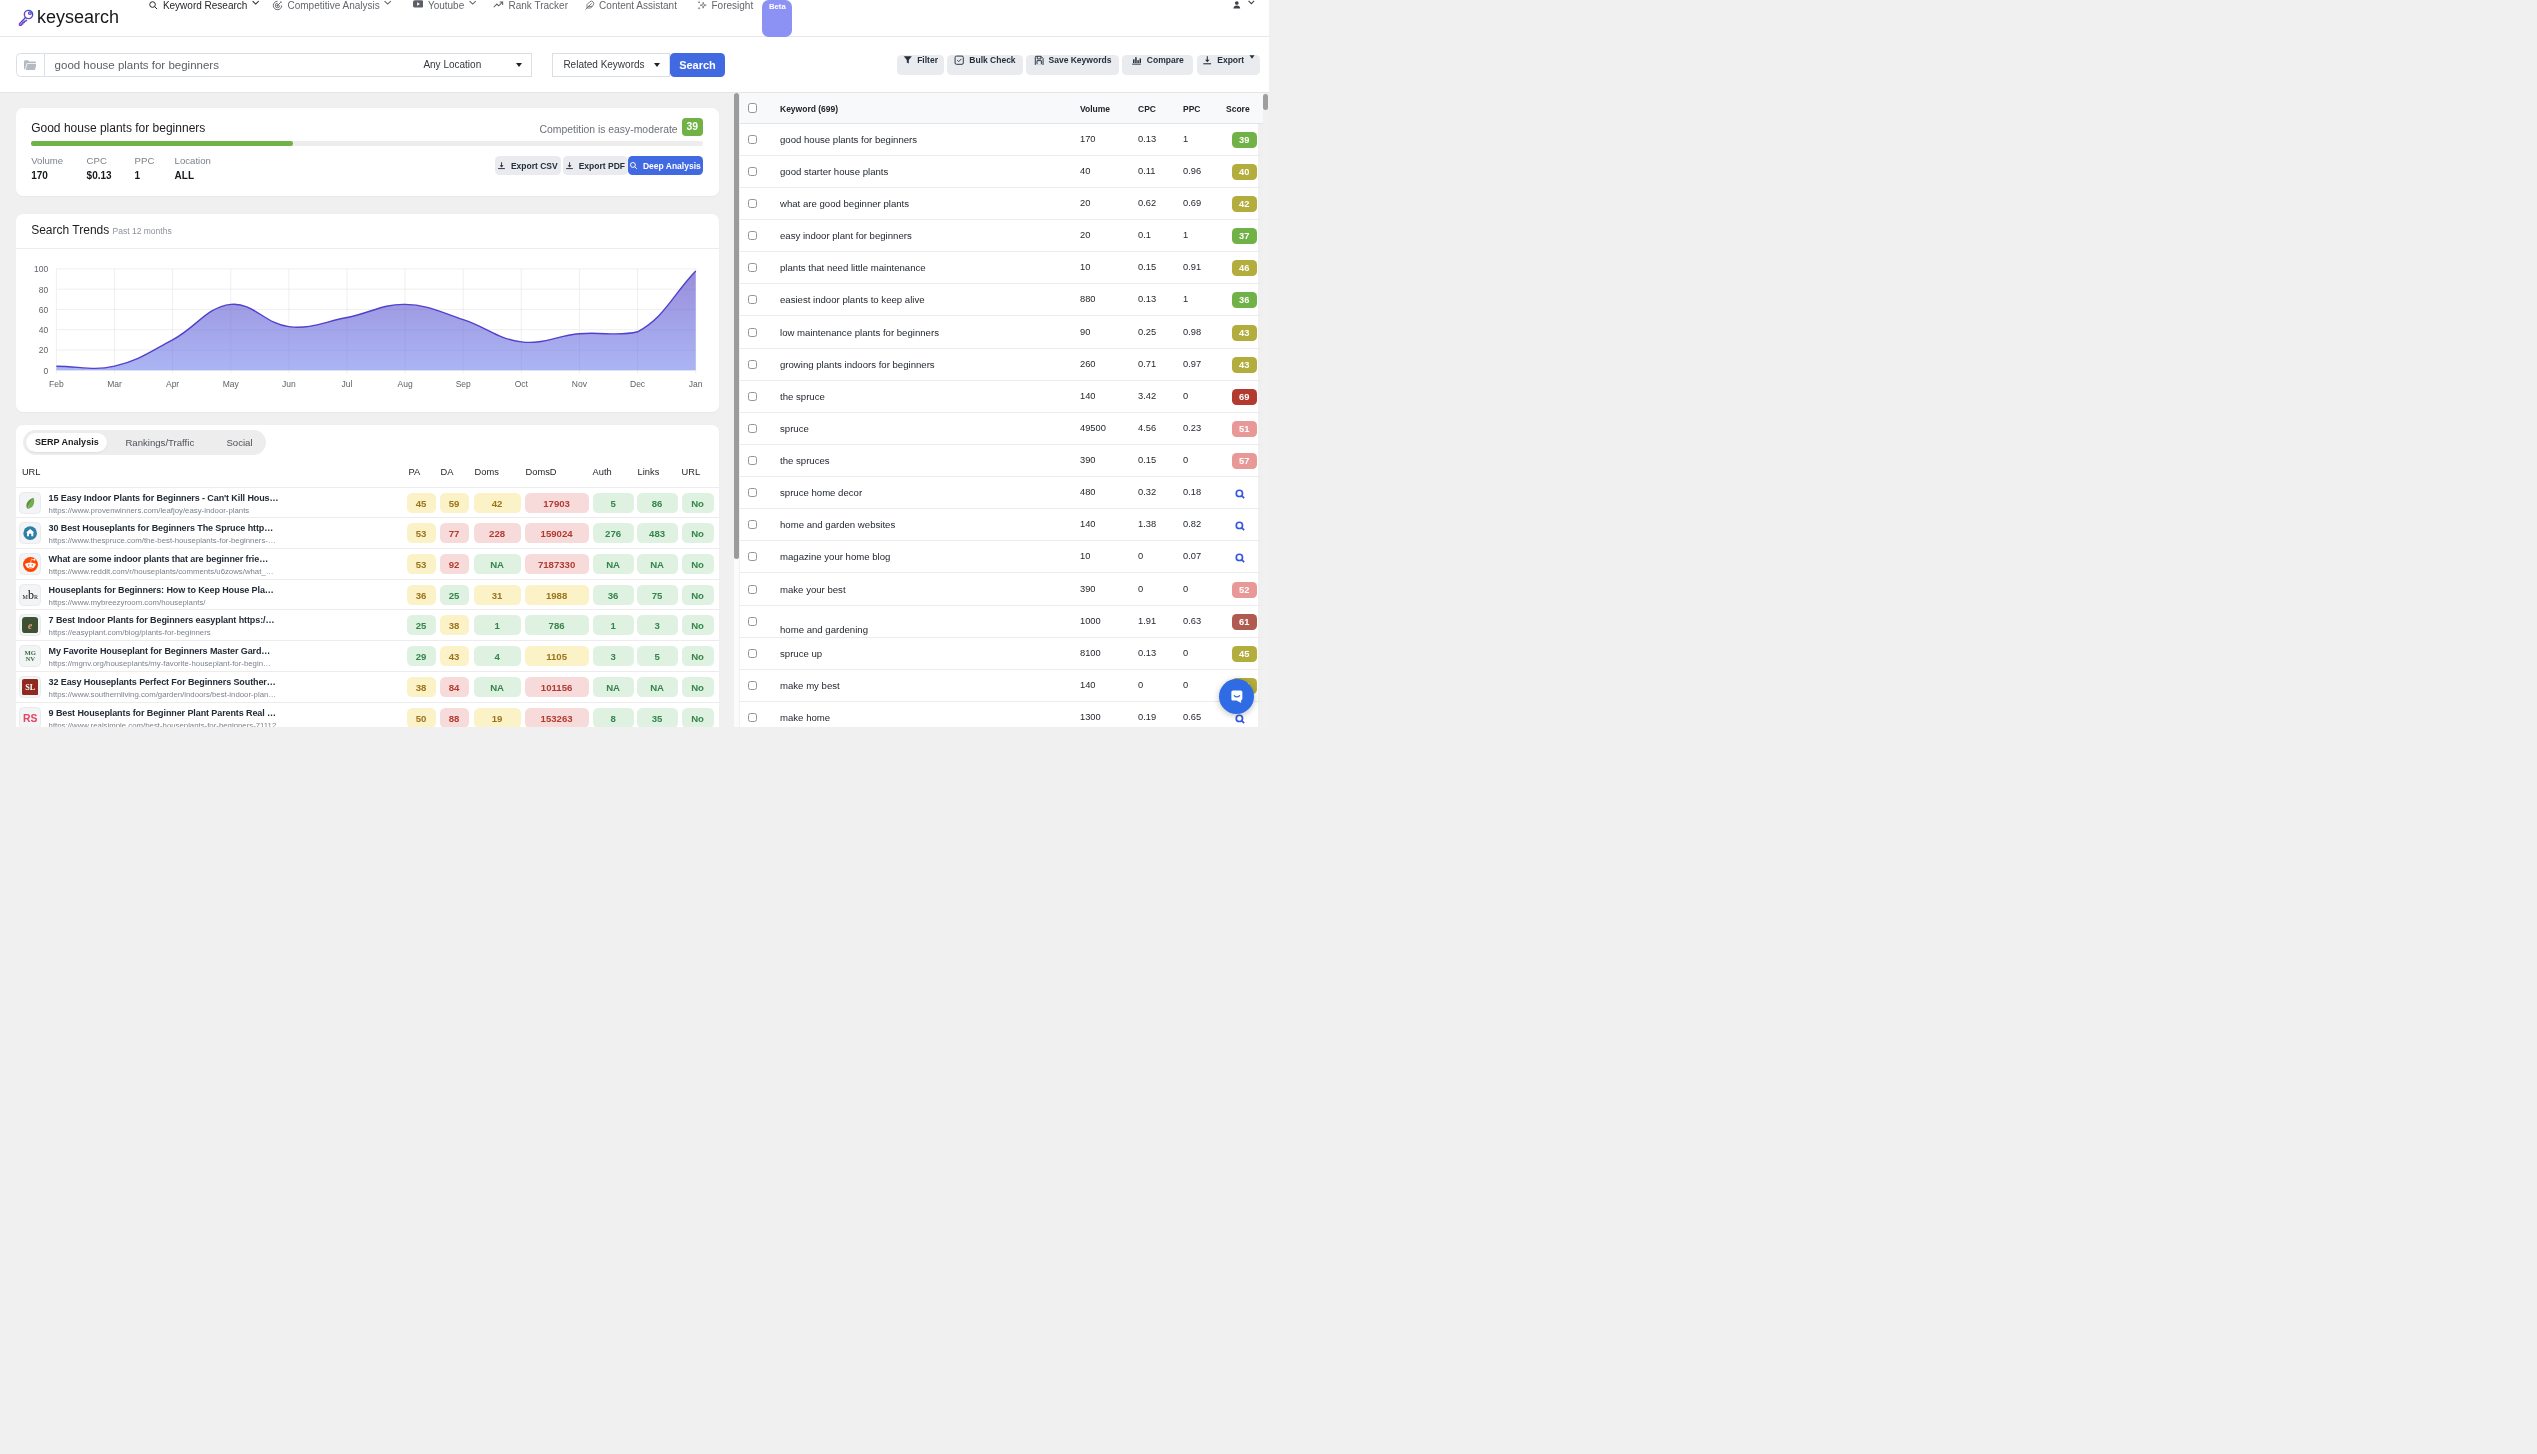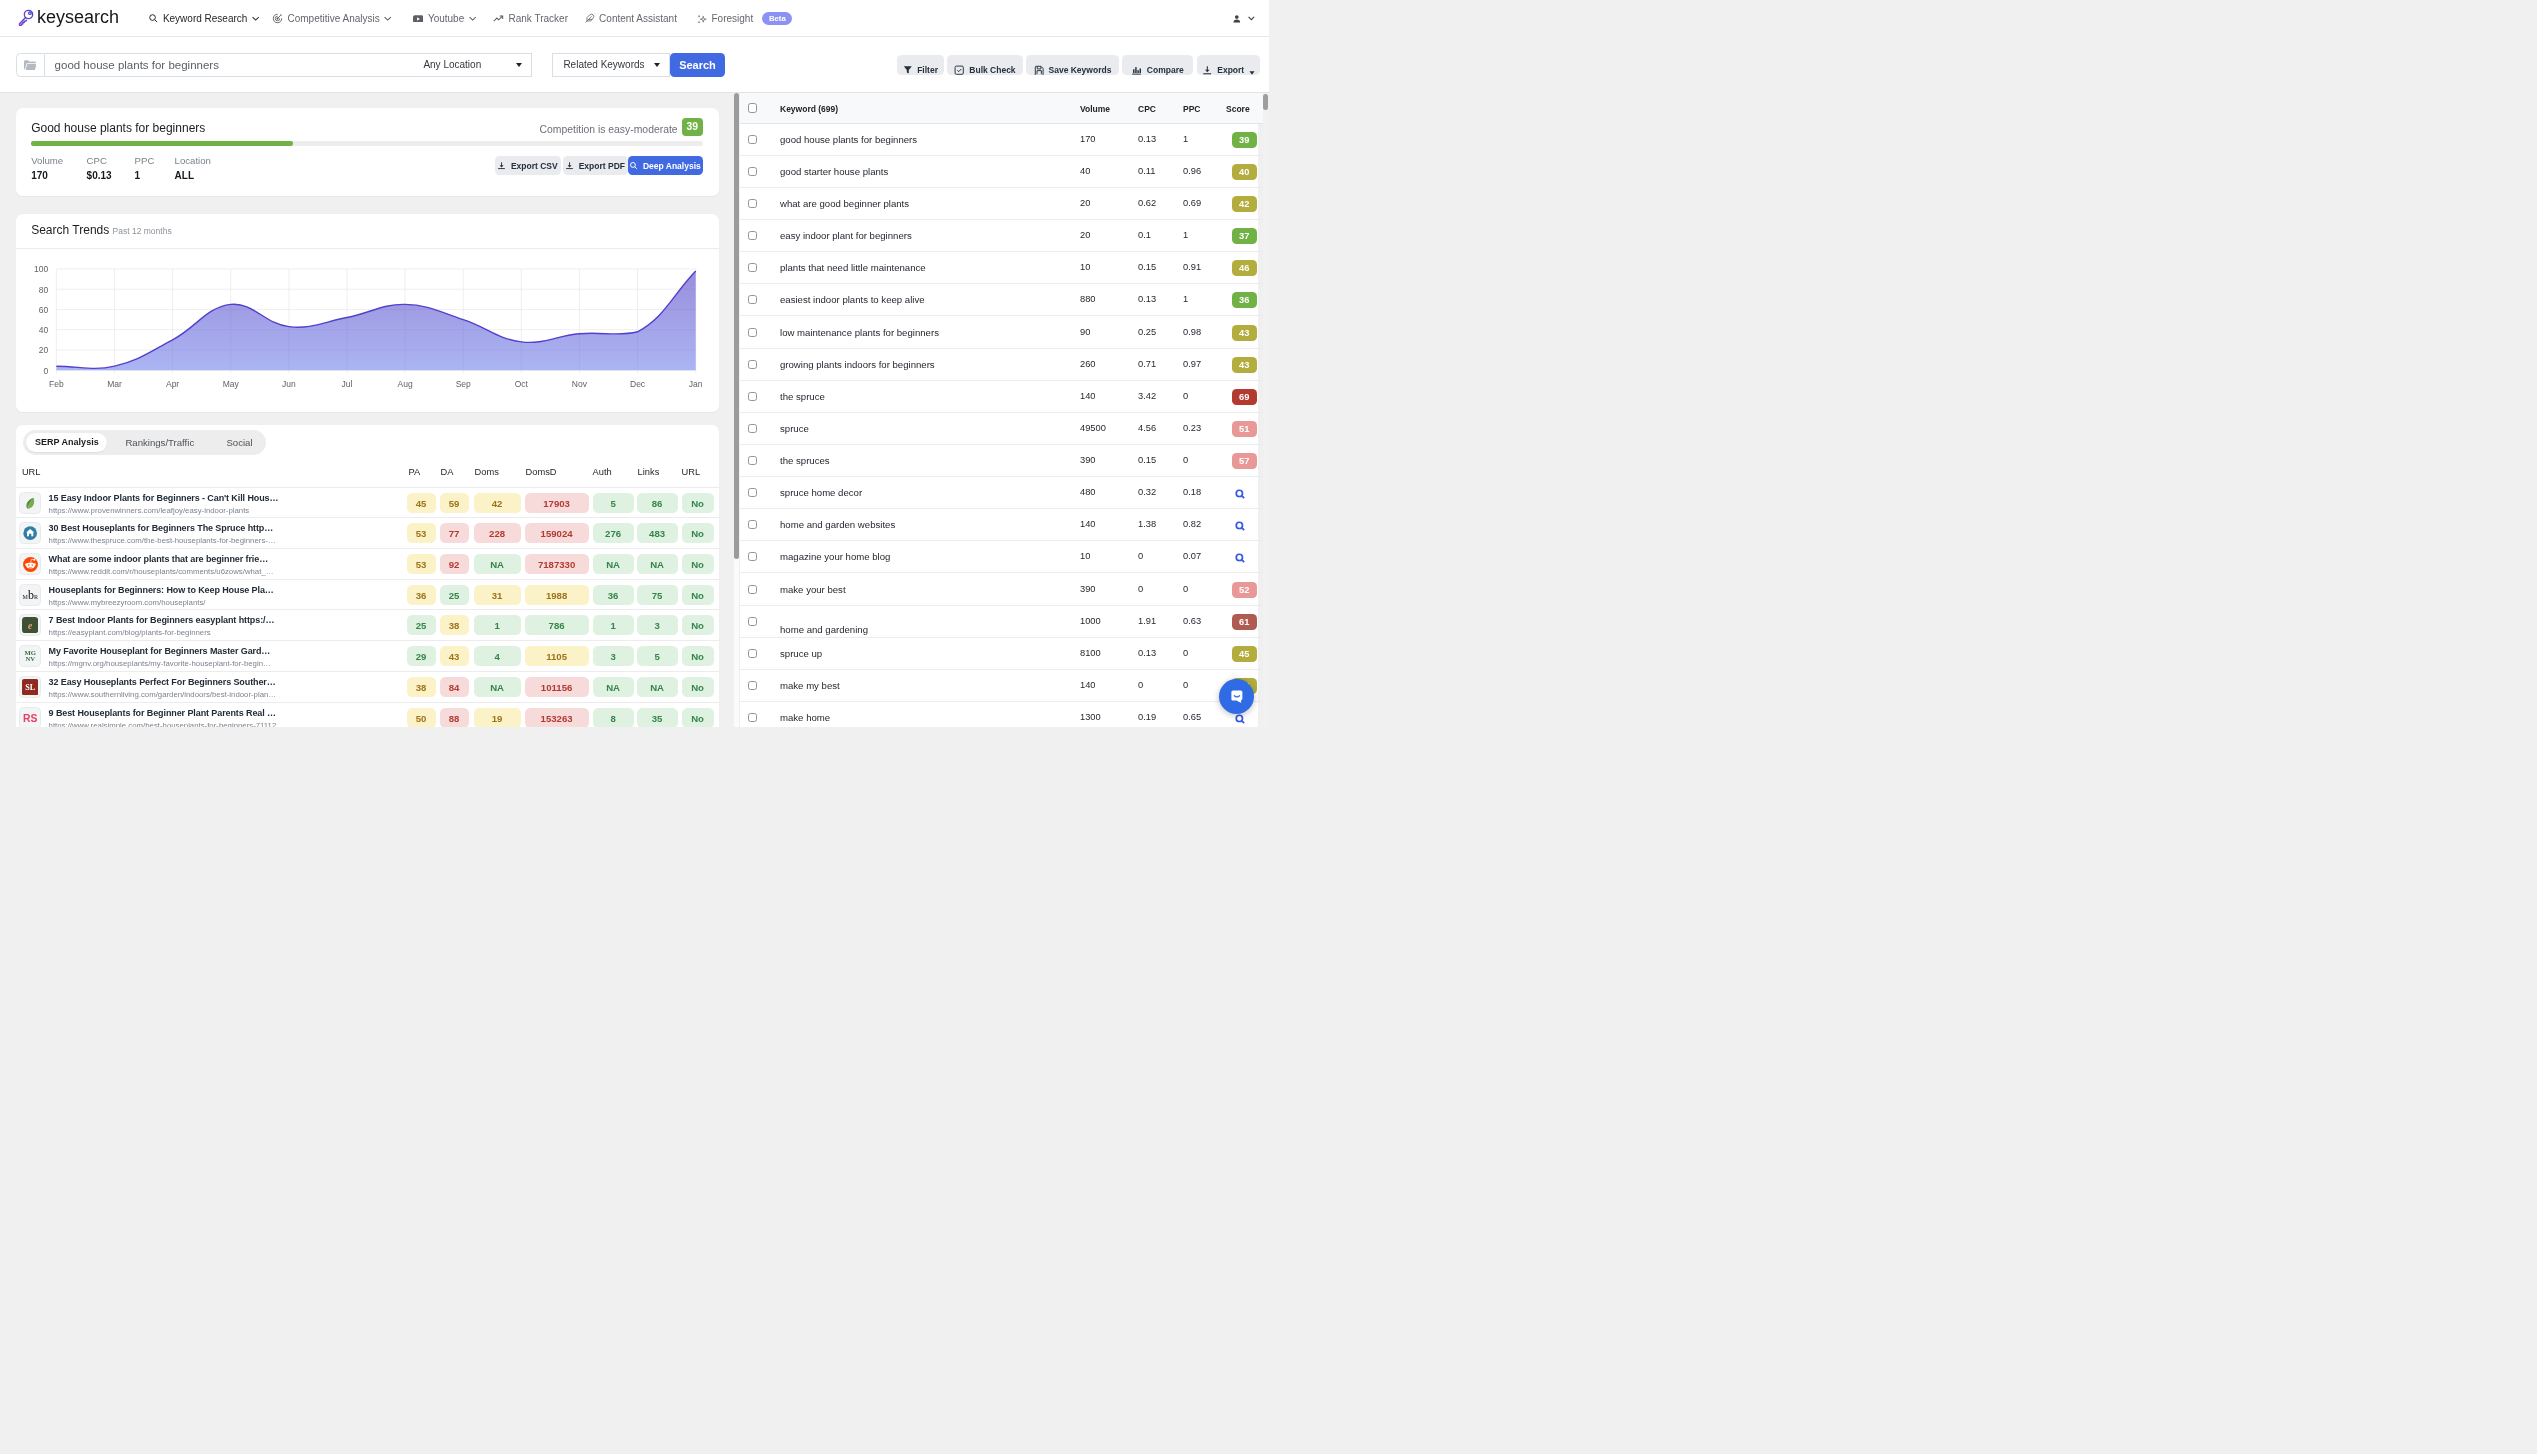--- a/index.html
+++ b/index.html
@@ -3,35 +3,35 @@
 <meta charset="utf-8">
 <style>
 * { margin:0; padding:0; box-sizing:border-box; }
 html,body { width:1269px; height:727px; overflow:hidden; font-family:"Liberation Sans", sans-serif; background:#f0f0f1; }
 .abs { position:absolute; }
 #page { position:relative; width:1269px; height:727px; }
 
 
 #header { position:absolute; left:0; top:0; width:1269px; height:37px; background:#fff; border-bottom:0.7px solid #e7e7e9; z-index:5; }
 .logo-text { position:absolute; left:37px; top:7.4px; font-size:18px; color:#18181b; font-weight:500; letter-spacing:0px; }
-.nav-item { position:absolute; top:0; height:37px; display:flex; align-items:center; gap:4.5px; color:#63666c; font-size:10px; font-weight:500; }
+.nav-item { position:absolute; top:0; height:37px; display:flex; gap:4.5px; color:#63666c; font-size:10px; font-weight:500; }
 .nav-item.act { color:#1e2126; }
 .beta { display:inline-block; background:#8c92f3; color:#fff; font-size:7.8px; font-weight:600; border-radius:6.7px; padding:1.5px 6.7px 2.2px; margin-left:4.5px; }
 
 
 #band { position:absolute; left:0; top:37px; width:1269px; height:56px; background:#fff; border-bottom:0.7px solid #e4e4e6; z-index:4; }
 .sgroup { position:absolute; top:15.6px; height:24.5px; }
 #folderbox { left:15.6px; width:29px; background:#fff; border:0.7px solid #dadfe5; border-radius:4.5px 0 0 4.5px; display:flex; align-items:center; justify-content:center; }
 #searchinput { left:45px; width:388px; background:#fff; border:0.7px solid #dadfe5; border-left:none; display:flex; align-items:center; padding-left:9.6px; color:#5c6066; font-size:11.5px; }
 #sel1 { left:413px; width:119px; border:0.7px solid #dadfe5; border-left:none; }
 #sel2 { left:552px; width:118px; border:0.7px solid #dadfe5; }
 .sel { background:#fff; display:flex; align-items:center; justify-content:space-between; padding:0 9px 0 10.4px; color:#33373c; font-size:10px; }
 .caret-dn { width:0; height:0; border-left:3.3px solid transparent; border-right:3.3px solid transparent; border-top:4.1px solid #222; }
 #searchbtn { left:670px; width:55px; background:#4169e1; border-radius:4.5px; color:#fff; font-size:11px; font-weight:700; display:flex; align-items:center; justify-content:center; }
-.gbtn { white-space:nowrap; position:absolute; top:18px; height:20px; background:#e9ebee; border-radius:4.5px; display:flex; align-items:flex-end; justify-content:center; gap:4.5px; color:#25303d; font-size:8.5px; font-weight:600; }
+.gbtn { white-space:nowrap; position:absolute; top:18px; height:20px; background:#e9ebee; border-radius:4.5px; display:flex; align-items:flex-start; justify-content:center; gap:4.5px; color:#25303d; font-size:8.5px; font-weight:600; }
 
 
 .card { position:absolute; left:15.6px; width:703px; background:#fff; border-radius:6.7px; box-shadow:0 0.7px 1.5px rgba(0,0,0,0.04); }
 #card1 { top:108px; height:88px; }
 #card2 { top:214px; height:198px; }
 #card3 { top:425px; height:317px; border-radius:6.7px 6.7px 0 0; }
 .ctitle { font-size:12px; color:#1a1c1f; font-weight:500; }
 
 
 #kwtitle { position:absolute; left:15.6px; top:12.6px; }

